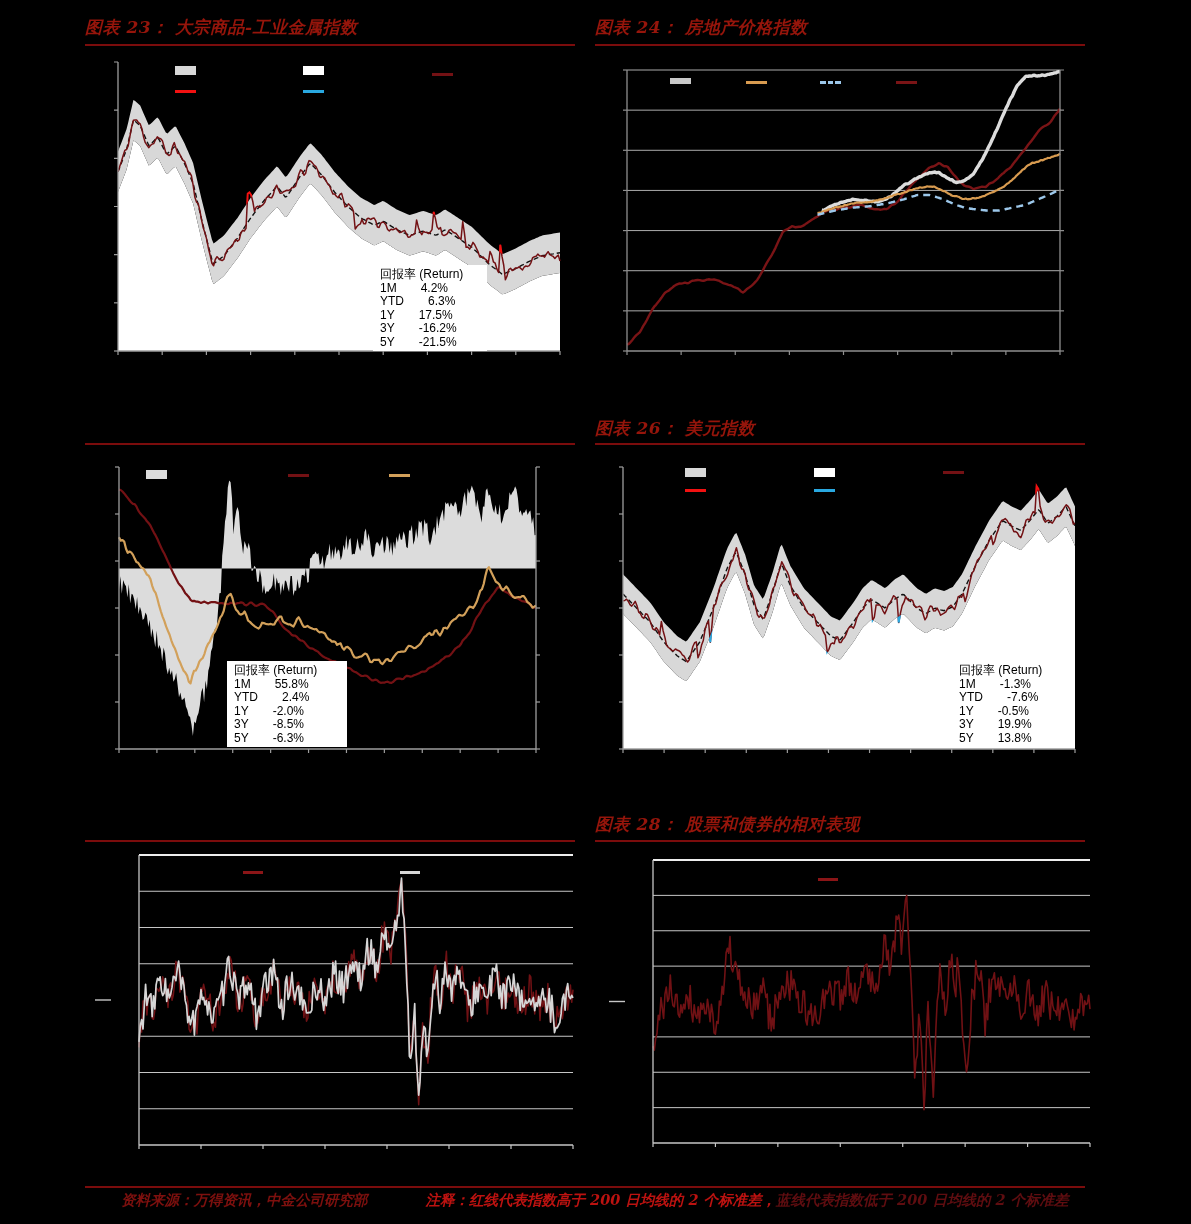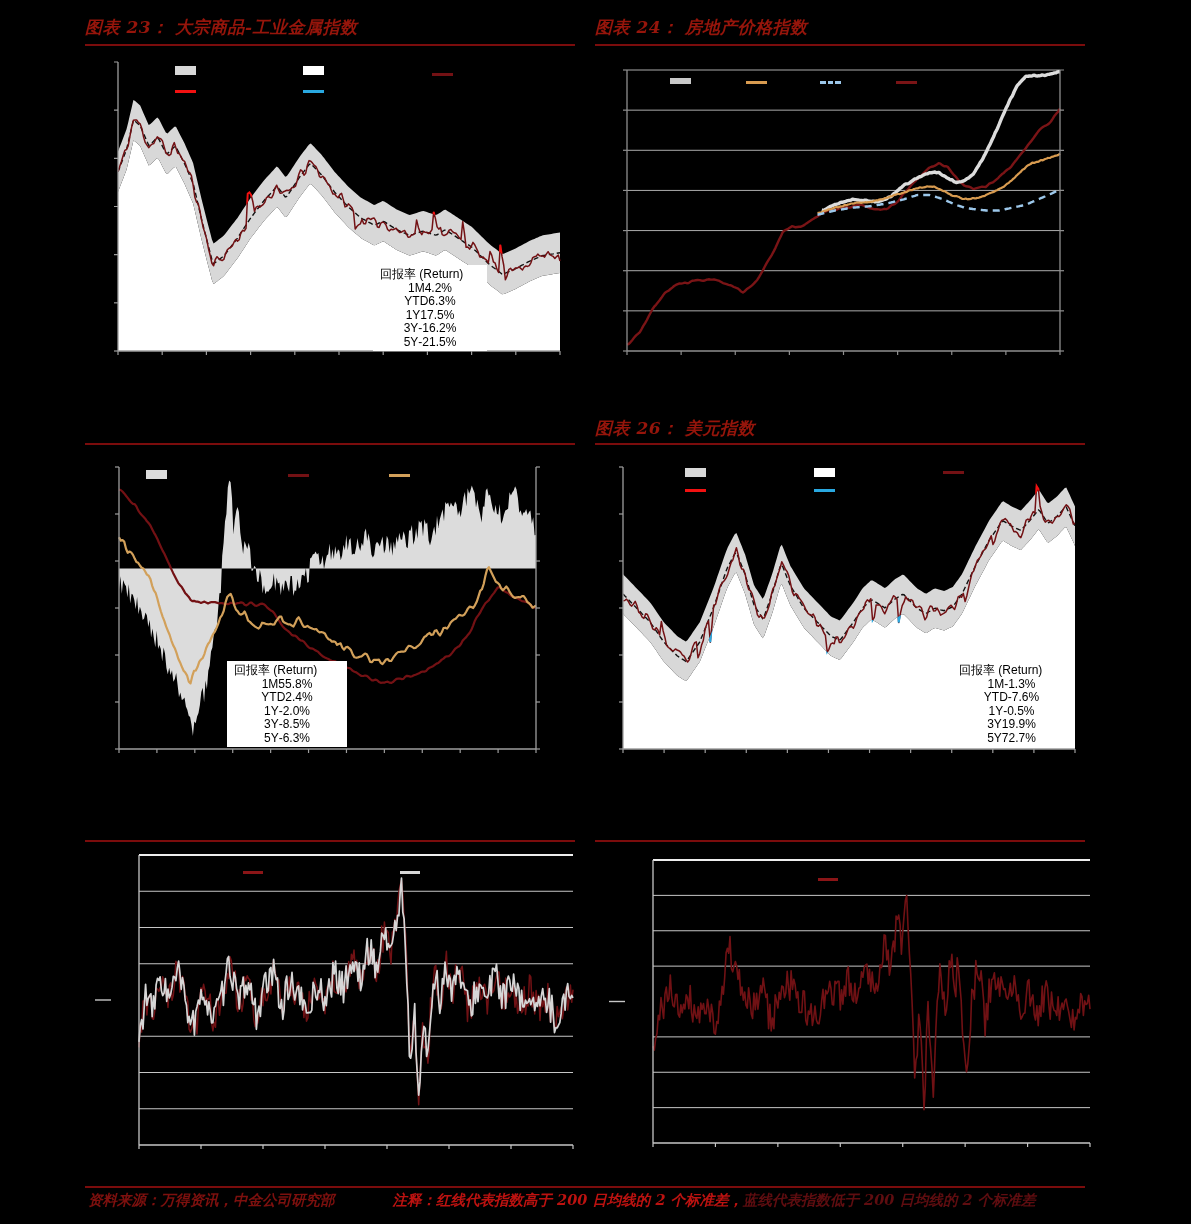--- a/index.html
+++ b/index.html
@@ -5,25 +5,25 @@
   html,body{margin:0;padding:0;background:#000;}
   .page{position:relative;width:1191px;height:1224px;background:#000;overflow:hidden;
         font-family:"Liberation Sans",sans-serif;border-radius:21px;}
   .ct{position:absolute;width:490px;white-space:nowrap;
       font-family:"DejaVu Serif",serif;font-style:italic;font-weight:bold;
       font-size:17px;letter-spacing:.5px;color:var(--title_red,#96150B);}
   .rule{position:absolute;width:490px;height:2px;background:var(--rule_red,#7B0C0C);}
   svg{position:absolute;display:block;}
   .rt{position:absolute;background:#fff;color:#000;font-size:12px;line-height:13.5px;
       padding:3px 7px 2px 7px;box-sizing:border-box;}
-  .rt .row{display:flex;justify-content:center;}
+  .rt .row{display:flex;justify-content:flex-start;gap:24px;}
   .frule{position:absolute;left:85px;top:1186px;width:1000px;height:2px;background:var(--rule_red,#7B0C0C);}
   .footer{position:absolute;left:88px;top:1191px;white-space:nowrap;
           font-family:"DejaVu Serif",serif;font-style:italic;font-weight:bold;font-size:14.5px;}
-  .src{color:var(--src_red,#7D100E);}
+  .src{color:var(--src_red,#7D100E);margin-left:33px;}
   .nr{color:var(--note_red,#BC1210);margin-left:58px;}
   .nb{color:var(--note_blue,#5F0D10);}
 </style>
 </head>
 <body>
 
 <div class="page">
 
   <div class="ct" style="left:85px;top:16px;">图表 23： 大宗商品-工业金属指数</div>
   <div class="rule" style="left:85px;top:44px;"></div>
@@ -263,21 +263,21 @@
     <div class="row">
         <span>1Y</span>
         <span>-0.5%</span>
       </div>
     <div class="row">
         <span>3Y</span>
         <span>19.9%</span>
       </div>
     <div class="row">
         <span>5Y</span>
-        <span>72.7%</span>
+        <span>13.8%</span>
       </div>
   </div>
 
   <div class="rule" style="left:85px;top:840px;"></div>
   <svg style="left:85px;top:845px;" width="505" height="320">
       <defs></defs>
       <line x1="54" y1="10" x2="488" y2="10" stroke="#EDEDED" stroke-width="2"></line>
       <line x1="54" y1="46.25" x2="488" y2="46.25" stroke="#C6C6C6" stroke-width="1"></line>
       <line x1="54" y1="82.5" x2="488" y2="82.5" stroke="#C6C6C6" stroke-width="1"></line>
       <line x1="54" y1="118.75" x2="488" y2="118.75" stroke="#C6C6C6" stroke-width="1"></line>
@@ -294,20 +294,21 @@
       <line x1="178" y1="300" x2="178" y2="304" stroke="#C6C6C6" stroke-width="1.2"></line>
       <line x1="240" y1="300" x2="240" y2="304" stroke="#C6C6C6" stroke-width="1.2"></line>
       <line x1="302" y1="300" x2="302" y2="304" stroke="#C6C6C6" stroke-width="1.2"></line>
       <line x1="364" y1="300" x2="364" y2="304" stroke="#C6C6C6" stroke-width="1.2"></line>
       <line x1="426" y1="300" x2="426" y2="304" stroke="#C6C6C6" stroke-width="1.2"></line>
       <line x1="488" y1="300" x2="488" y2="304" stroke="#C6C6C6" stroke-width="1.2"></line>
       <rect x="158" y="26" width="20" height="3" fill="#8B1517"></rect>
       <rect x="315" y="26" width="20" height="3" fill="#D6D6D6"></rect>
     </svg>
 
+  <div class="ct" style="left:595px;top:813px;">图表 28： 股票和债券的相对表现</div>
   <div class="rule" style="left:595px;top:840px;"></div>
   <svg style="left:595px;top:845px;" width="505" height="320">
       <defs></defs>
       <line x1="58" y1="15" x2="495" y2="15" stroke="#EDEDED" stroke-width="2"></line>
       <line x1="58" y1="50.375" x2="495" y2="50.375" stroke="#C6C6C6" stroke-width="1"></line>
       <line x1="58" y1="85.75" x2="495" y2="85.75" stroke="#C6C6C6" stroke-width="1"></line>
       <line x1="58" y1="121.125" x2="495" y2="121.125" stroke="#C6C6C6" stroke-width="1"></line>
       <line x1="14" y1="156.5" x2="30" y2="156.5" stroke="#C6C6C6" stroke-width="1.4"></line>
       <line x1="58" y1="191.875" x2="495" y2="191.875" stroke="#C6C6C6" stroke-width="1"></line>
       <line x1="58" y1="227.25" x2="495" y2="227.25" stroke="#C6C6C6" stroke-width="1"></line>

